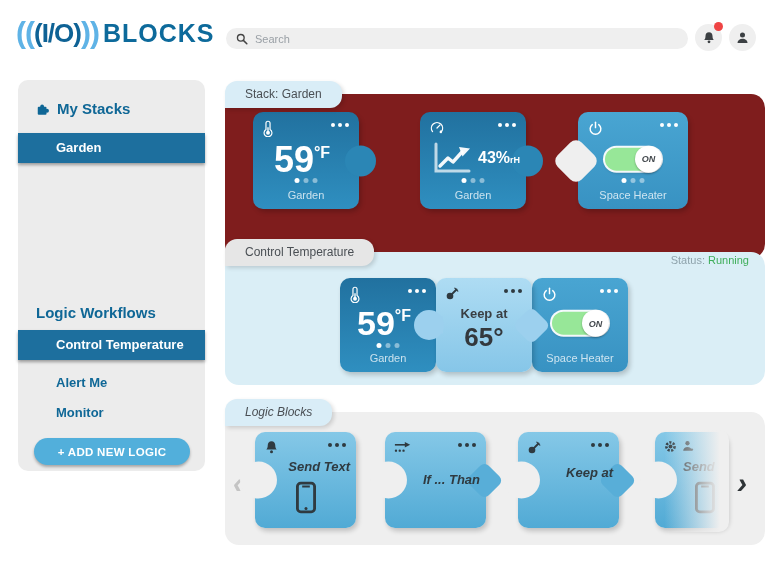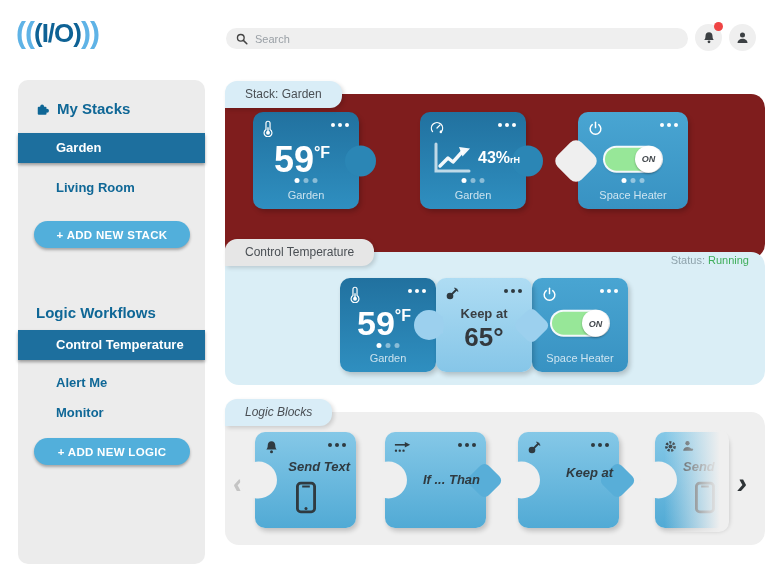--- a/index.html
+++ b/index.html
@@ -14,21 +14,21 @@
   .logo .word { color:#0d6a9b; font-size:25px; letter-spacing:1px; margin-left:4px; }
   .search { position:absolute; left:226px; top:28px; width:462px; height:21px; background:#efefef; border-radius:11px; display:flex; align-items:center; padding:0 10px; }
   .search input { border:none; background:transparent; outline:none; font-size:11px; color:#555; width:100%; margin-left:7px; font-family:"Liberation Sans", sans-serif; }
   .search input::placeholder { color:#9aa0a6; }
   .hbtn { position:absolute; top:24px; width:27px; height:27px; border-radius:50%; background:#efefef; display:flex; align-items:center; justify-content:center; color:#3c4043; }
   .hbtn.bell { left:695px; }
   .hbtn.user { left:729px; }
   .reddot { position:absolute; right:-1px; top:-2px; width:9px; height:9px; border-radius:50%; background:#ef4444; }
 
   
-  .sidebar { position:absolute; left:18px; top:80px; width:187px; height:484px; background:#ececec; border-radius:10px; }
+  .sidebar { position:absolute; left:18px; top:80px; width:187px; height:391px; background:#ececec; border-radius:10px; }
   .side-head { position:absolute; left:18px; display:flex; align-items:center; gap:7px; color:#0f6796; font-weight:700; font-size:15px; }
   .side-item { position:absolute; left:0; width:187px; height:30px; line-height:30px; padding-left:38px; font-weight:700; font-size:13px; color:#0f6796; cursor:pointer; }
   .side-item.selected { background:#1d6f9e; color:#fff; box-shadow:0 2px 3px rgba(0,0,0,.35); }
   .side-btn { position:absolute; left:16px; width:156px; height:27px; border-radius:14px; background:#52afdb; color:#fff; font-weight:700; font-size:11.5px; border:none; box-shadow:0 2px 3px rgba(0,0,0,.3); cursor:pointer; font-family:"Liberation Sans", sans-serif; letter-spacing:.3px; }
 
   
   .section { position:absolute; left:225px; width:540px; border-radius:14px; }
   .sec-tab { position:absolute; top:-13px; left:0; height:27px; line-height:27px; padding:0 20px; font-size:12px; color:#4a4f54; border-radius:12px 12px 12px 0; box-shadow:2px 2px 4px rgba(0,0,0,.15); z-index:4; white-space:nowrap; }
   .tab-blue { background:#d9edf7; }
   .tab-gray { background:#e6e6e6; }
@@ -92,20 +92,21 @@
   .hum-txt small { font-size:9px; font-weight:700; }
 </style>
 </head>
 <body>
 
 <div class="header">
   <div class="logo">
     <span class="wave">((</span>
       <span class="core">(I/O)</span>
       <span class="wave">))</span>
+    <span class="word">BLOCKS</span>
   </div>
   <div class="search">
     <span style="display:flex;">
       <svg viewBox="0 0 14 14" width="12" height="12">
           <circle cx="5.6" cy="5.6" r="3.9" fill="none" stroke="#444" stroke-width="1.6"></circle>
           <line x1="8.6" y1="8.6" x2="12.6" y2="12.6" stroke="#444" stroke-width="1.8" stroke-linecap="round"></line>
         </svg>
     </span>
     <input type="text" placeholder="Search" style="">
   </div>
@@ -133,22 +134,20 @@
     <span style="display:flex; color:#0f6796;">
       <svg viewBox="0 0 16 16" width="14" height="14">
           <rect x="2" y="5.5" width="10" height="9" rx="1.2" fill="currentColor"></rect>
           <circle cx="7" cy="5" r="2.2" fill="currentColor"></circle>
           <circle cx="12.6" cy="10" r="2.2" fill="currentColor"></circle>
         </svg>
     </span>
     <span>My Stacks</span>
   </div>
   <div class="side-item selected" style="top:53px;">Garden</div>
-  <div class="side-item" style="top:93px;">Living Room</div>
-  <button class="side-btn" style="top:141px;">+ ADD NEW STACK</button>
 
   <div class="side-head" style="top:224px;">
     <span>Logic Workflows</span>
   </div>
   <div class="side-item selected" style="top:250px;">Control Temperature</div>
   <div class="side-item" style="top:288px;">Alert Me</div>
   <div class="side-item" style="top:318px;">Monitor</div>
   <button class="side-btn" style="top:358px;">+ ADD NEW LOGIC</button>
 </div>
 

